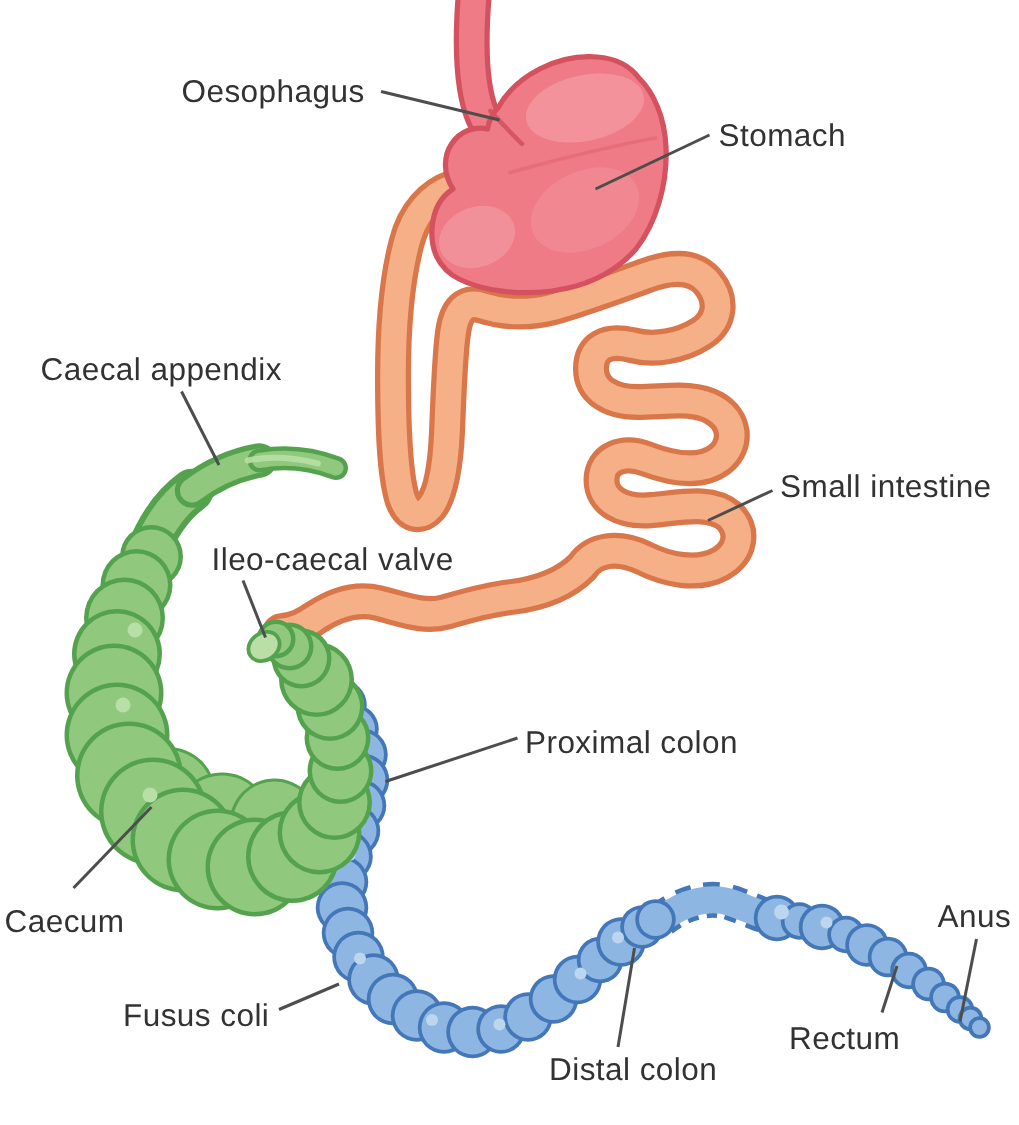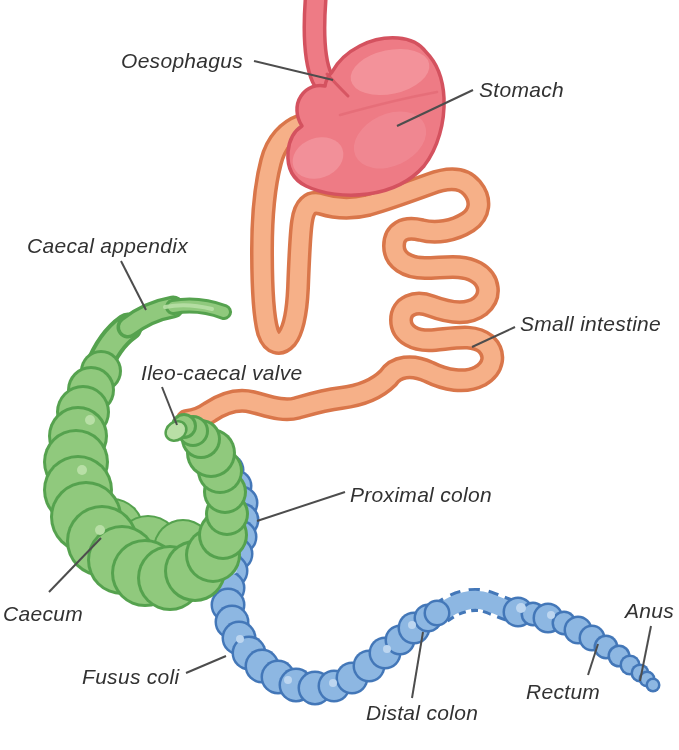--- a/index.html
+++ b/index.html
@@ -1,17 +1,17 @@
 <!DOCTYPE html>
 <html><head>
 <meta charset="utf-8">
 <style>
   html,body{margin:0;padding:0;background:#fff;}
   .stage{position:relative;width:679px;height:750px;background:#ffffff;overflow:hidden;
-         font-family:"Liberation Sans",sans-serif;font-style:italic;}
+         font-family:"Liberation Sans",sans-serif;}
   svg{display:block;}
   .gd{fill:#55a24e;} .gf{fill:#90c97d;}
   .bd{fill:#4377b8;} .bf{fill:#8db7e2;}
   .hlb{fill:#bdd6f0;} .hlg{fill:#b8dfa6;}
   .lbl{font-family:"Liberation Sans",sans-serif;font-size:21px;fill:#323232;letter-spacing:.3px;}
   .leader{stroke:#4d4d4d;stroke-width:2;fill:none;}
 </style>
 </head>
 <body>
 

